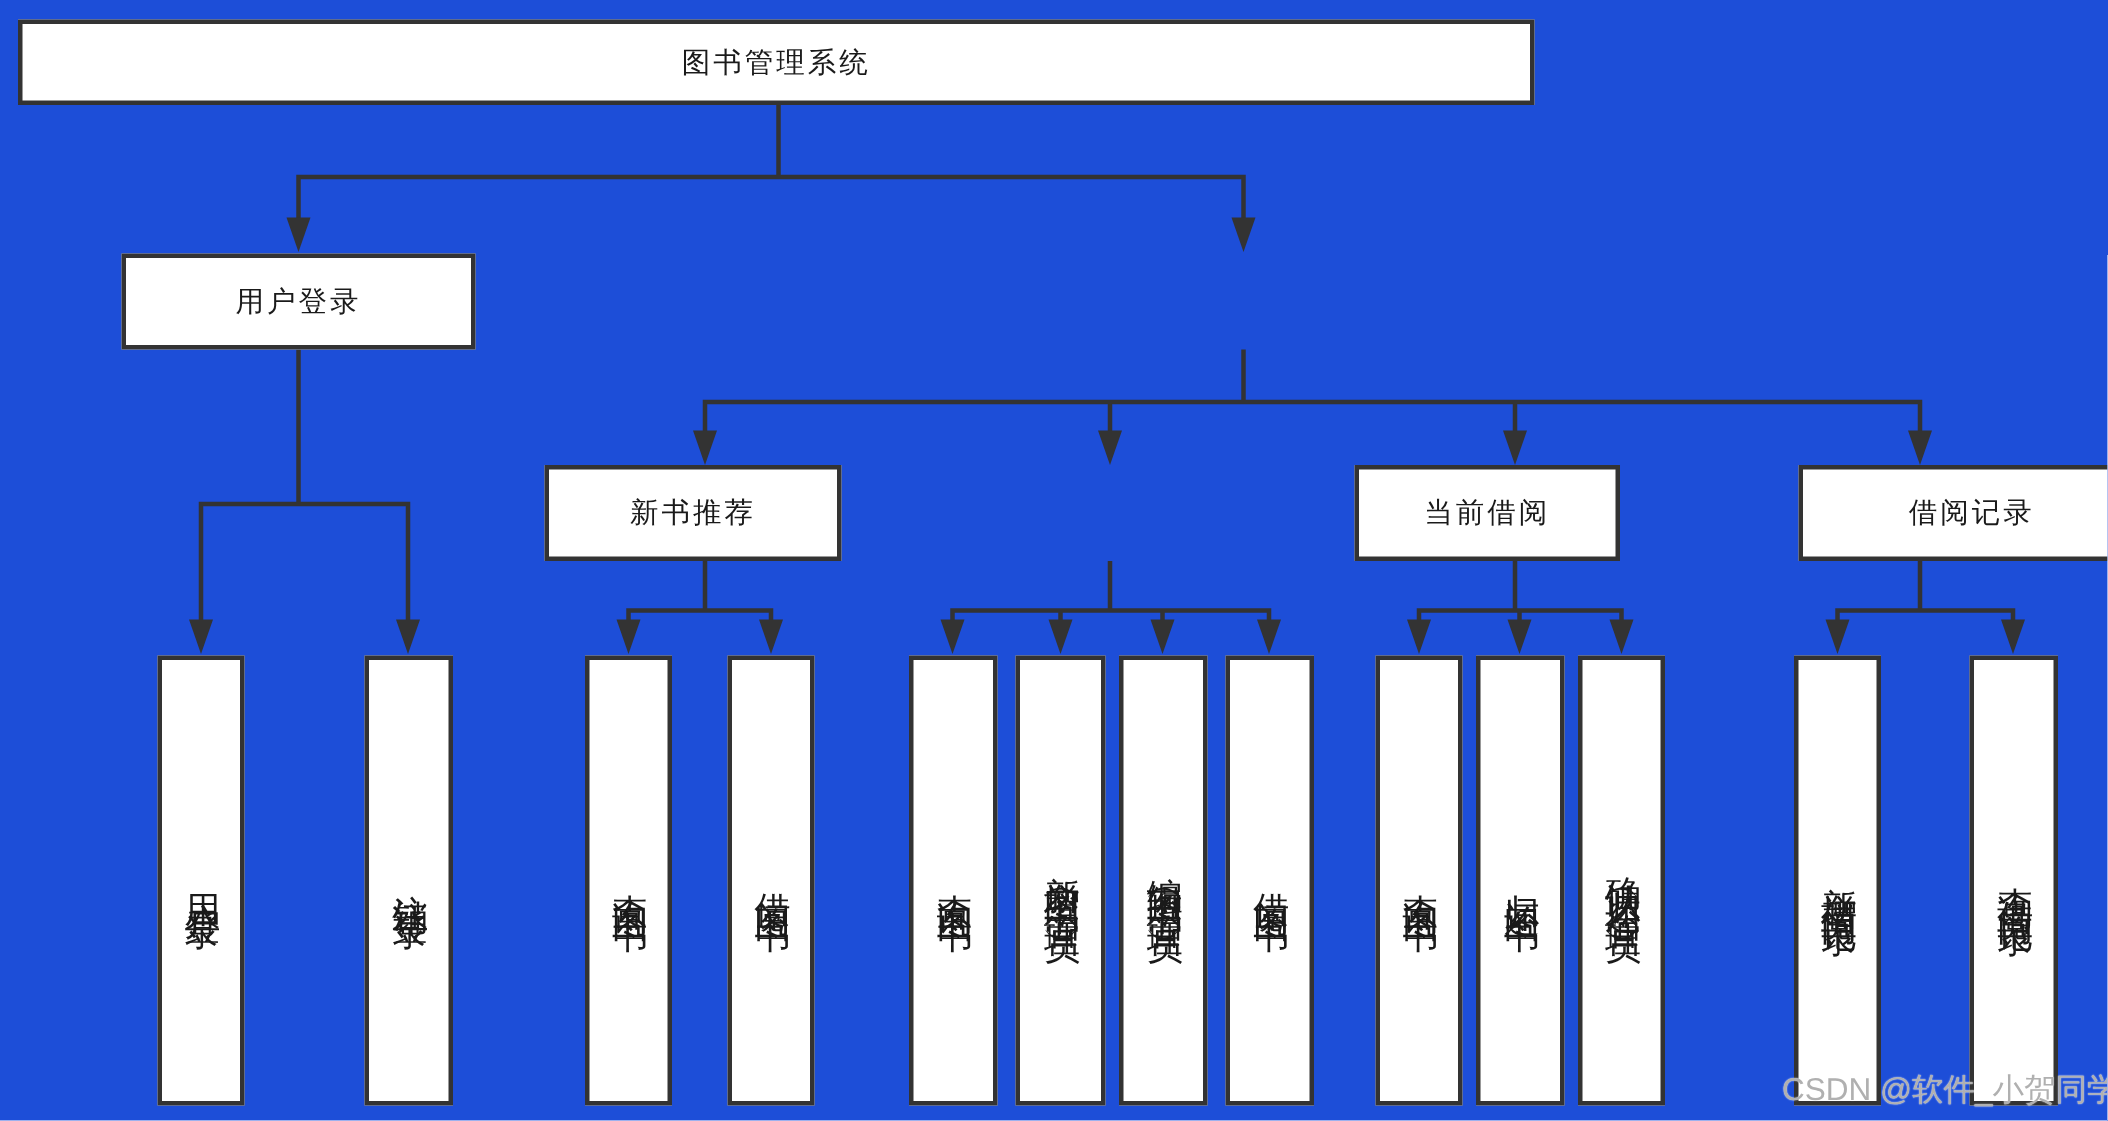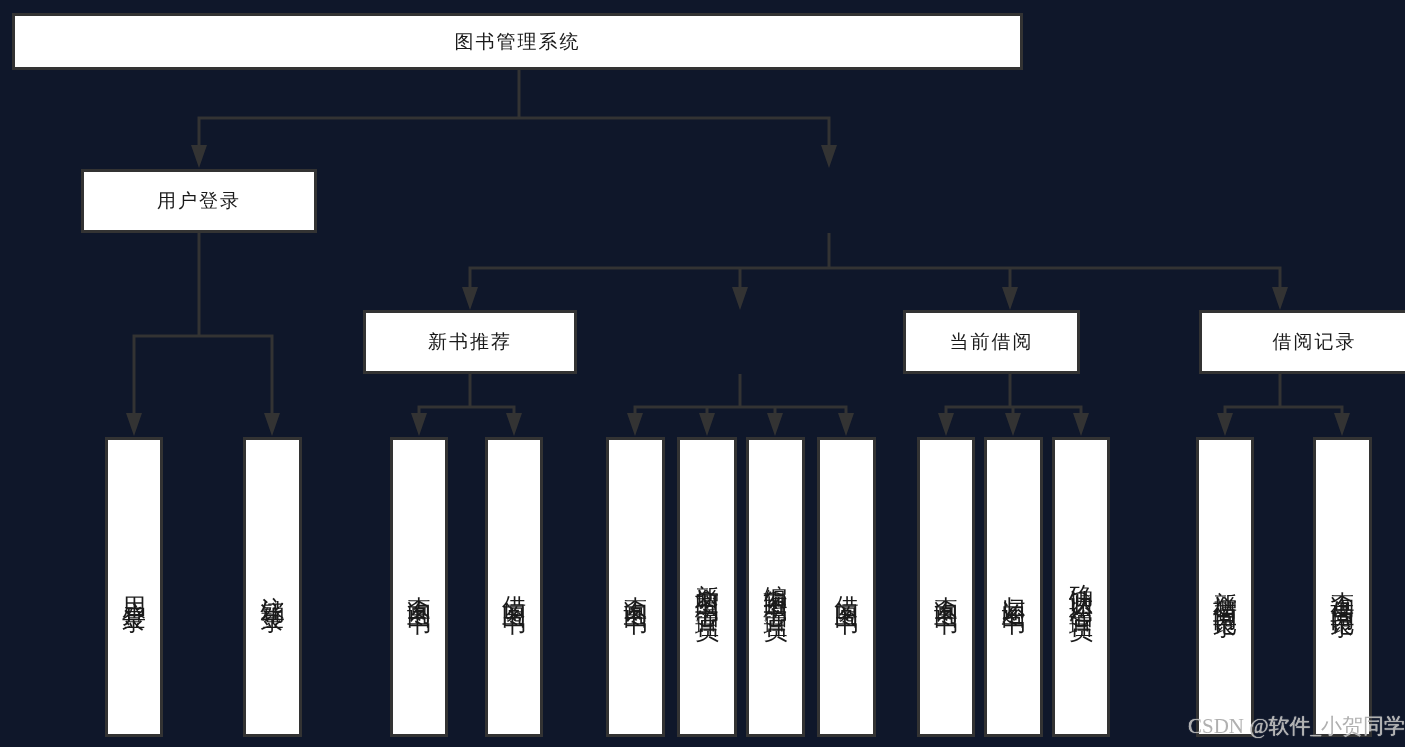--- a/index.html
+++ b/index.html
@@ -1,18 +1,18 @@
 <!DOCTYPE html>
 <html><head>
 <meta charset="utf-8">
 <style>
   html,body { margin:0; padding:0; background:#ffffff; }
   .stage {
-    position:relative; width:1405px; height:747px; background:#0f172a;
-    font-family:Liberation Serif, serif; color:#1a1a1a;
+    position:relative; width:1405px; height:747px; background:#1d4ed8;
+    font-family:Liberation Sans, sans-serif; color:#1a1a1a;
     overflow:hidden;
   }
   .wires { position:absolute; left:0; top:0; width:1405px; height:747px; }
   .node {
     position:absolute; box-sizing:border-box; background:#ffffff;
     border:3px solid #333333; display:flex; align-items:center; justify-content:center;
   }
   .node-label { font-size:19px; letter-spacing:2px; white-space:nowrap; }
   .leaf {
     position:absolute; box-sizing:border-box; background:#ffffff;
@@ -67,21 +67,21 @@
   </svg>
 
   <div class="node" style="left:12px; top:13px; width:1011px; height:57px;">
     <span class="node-label">图书管理系统</span>
   </div>
 
   <div class="node" style="left:81px; top:169px; width:236px; height:64px;">
     <span class="node-label">用户登录</span>
   </div>
 
-  <div class="node" style="left:363px; top:310px; width:214px; height:64px;">
+  <div class="node" style="left:363px; top:310px; width:198px; height:64px;">
     <span class="node-label">新书推荐</span>
   </div>
   <div class="node" style="left:903px; top:310px; width:177px; height:64px;">
     <span class="node-label">当前借阅</span>
   </div>
   <div class="node" style="left:1199px; top:310px; width:231px; height:64px;">
     <span class="node-label">借阅记录</span>
   </div>
 
   <div class="leaf" style="left:105px;">

